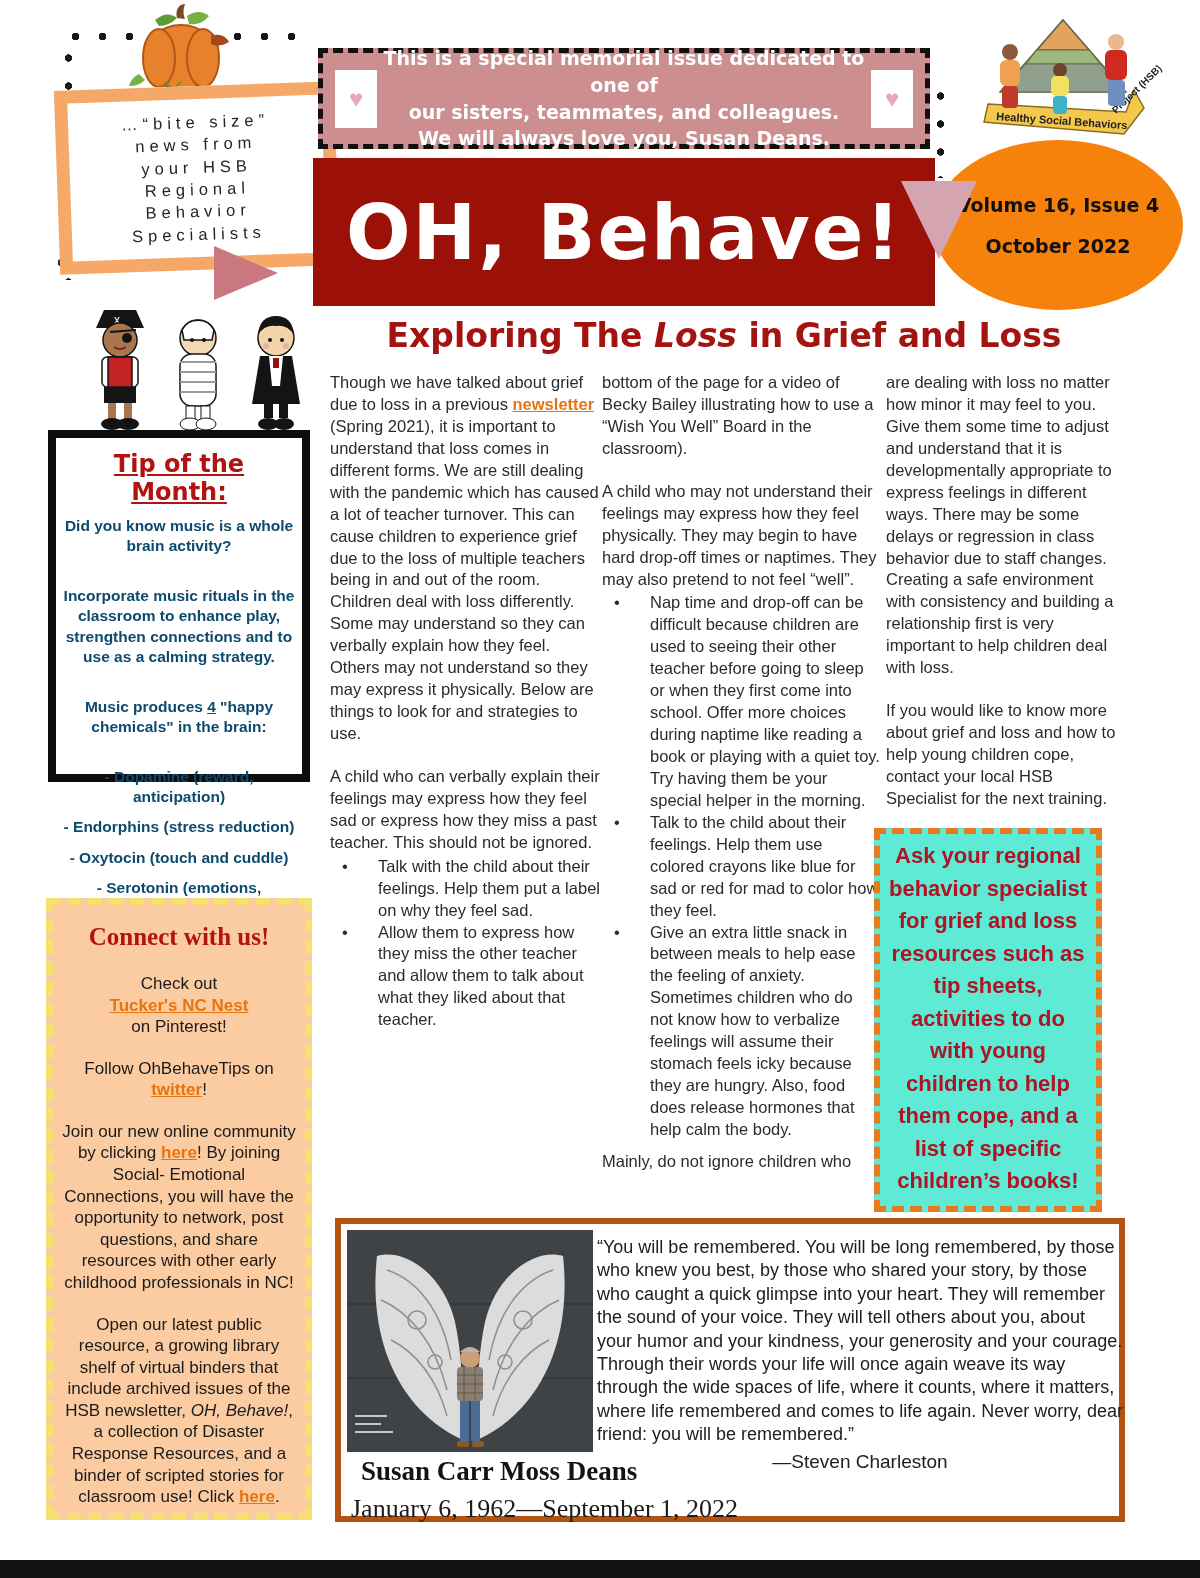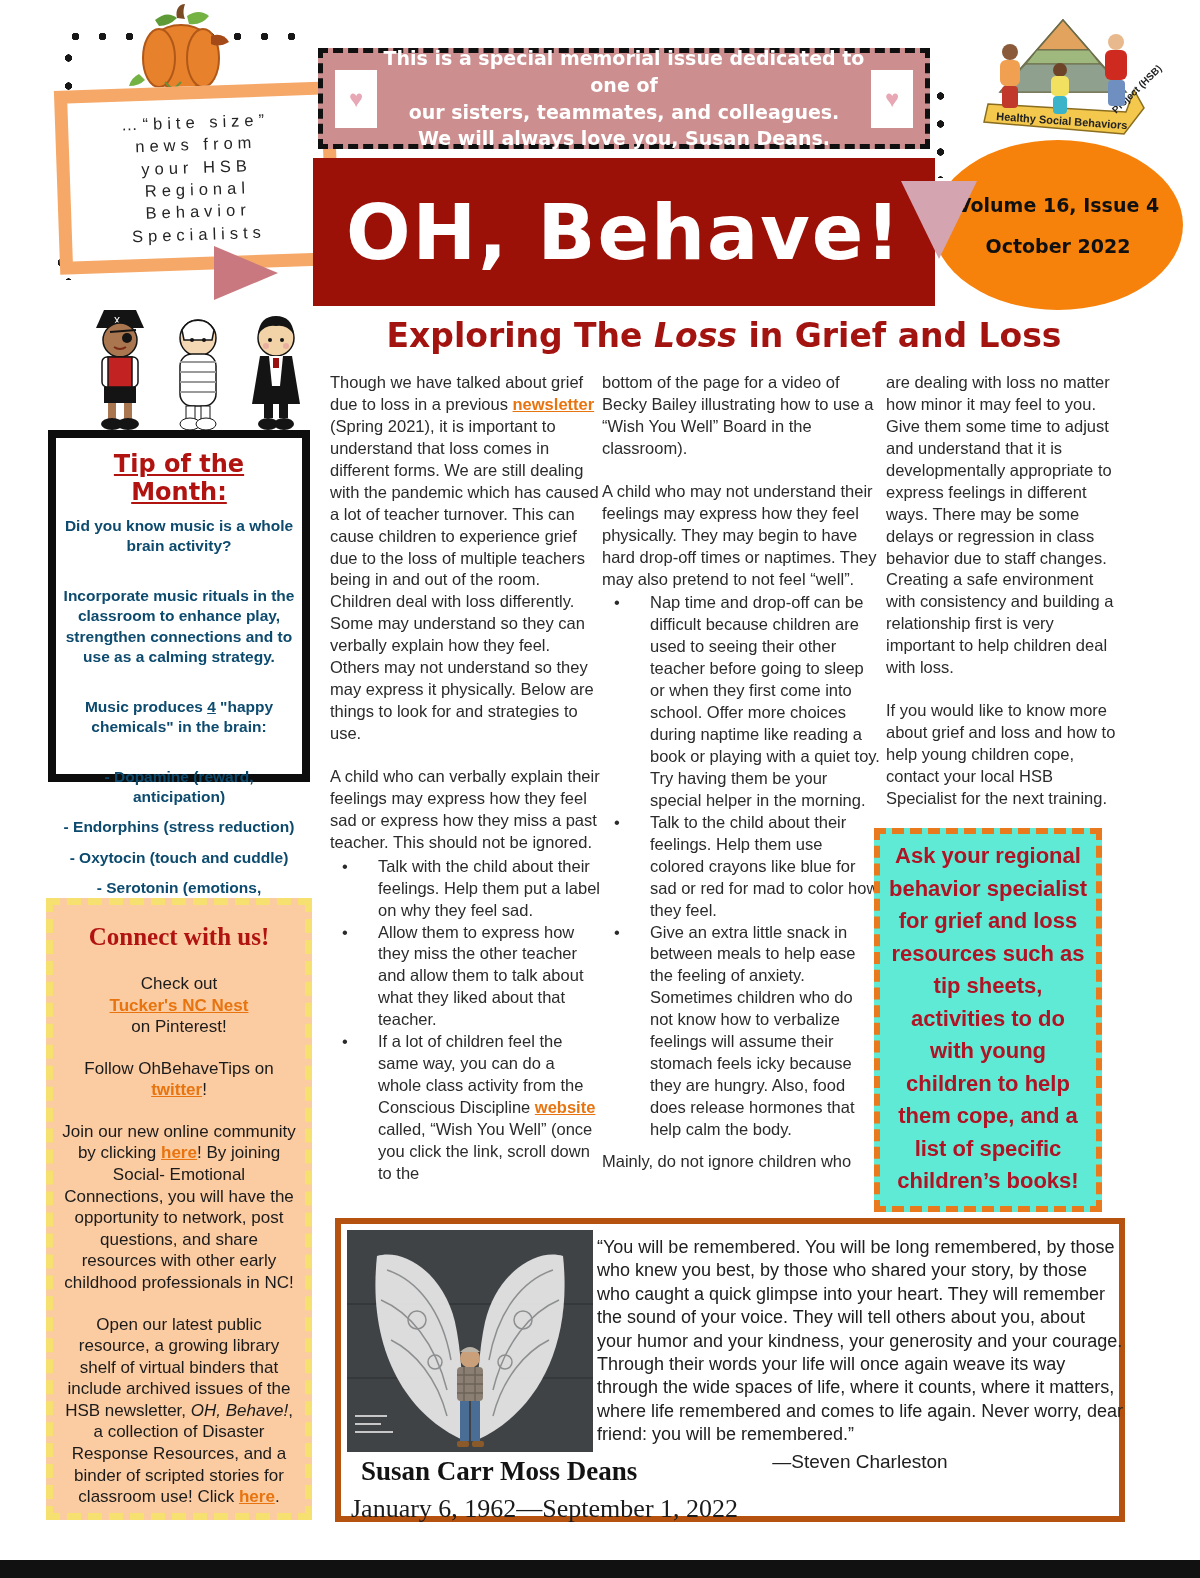--- a/index.html
+++ b/index.html
@@ -244,21 +244,20 @@
     <p><span>Join our new online community by clicking </span><a class="lnk">here</a><span>! By joining  Social- Emotional Connections, you will have the opportunity to network, post questions, and share resources with other early childhood professionals in NC!</span></p>
     <p><span>Open our latest public resource, a growing library shelf of virtual binders that include archived issues of the HSB newsletter, </span><em>OH, Behave!</em><span>, a collection of Disaster Response Resources, and a binder of scripted stories for classroom use! Click </span><a class="lnk">here</a><span>.</span></p>
   </div>
 
   <div class="col col1">
     <p><span>Though we have talked about grief due to loss in a previous </span><a class="lnk">newsletter</a><span> (Spring 2021), it is important to understand that loss comes in different forms.  We are still dealing with the pandemic which has caused a lot of teacher turnover.  This can cause children to experience grief due to the loss of multiple teachers being in and out of the room.  Children deal with loss differently.  Some may understand so they can verbally explain how they feel.  Others may not understand so they may express it physically.  Below are things to look for and strategies to use.</span></p>
     <p style="margin-bottom:2px;">A child who can verbally explain their feelings may express how they feel sad or express how they miss a past teacher.  This should not be ignored.</p>
     <ul>
       <li>Talk with the child about their feelings.  Help them put a label on why they feel sad.</li>
       <li>Allow them to express how they miss the other teacher and allow them to talk about what they liked about that teacher.</li>
-      <li><span>If a lot of children feel the same way, you can do a whole class activity from the Conscious Discipline </span><a class="lnk">website</a><span> called, “Wish You Well” (once you click the link, scroll down to the</span></li>
     </ul>
   </div>
 
   <div class="col col2">
     <p class="cont-indent">bottom of the page for a video of Becky Bailey illustrating how to use a “Wish You Well” Board in the classroom).</p>
     <p style="margin-bottom:2px;">A child who may not understand their feelings may express how they feel physically.  They may begin to have hard drop-off times or naptimes. They may also pretend to not feel “well”.</p>
     <ul>
       <li>Nap time and drop-off can be difficult because children are used to seeing their other teacher before going to sleep or when they first come into school.  Offer more choices during naptime like reading a book or playing with a quiet toy. Try having them be your special helper in the morning.</li>
       <li>Talk to the child about their feelings.  Help them use colored crayons like blue for sad or red for mad to color how they feel.</li>
       <li>Give an extra little snack in between meals to help ease the feeling of anxiety.  Sometimes children who do not know how to verbalize feelings will assume their stomach feels icky because they are hungry.  Also, food does release hormones that help calm the body.</li>

